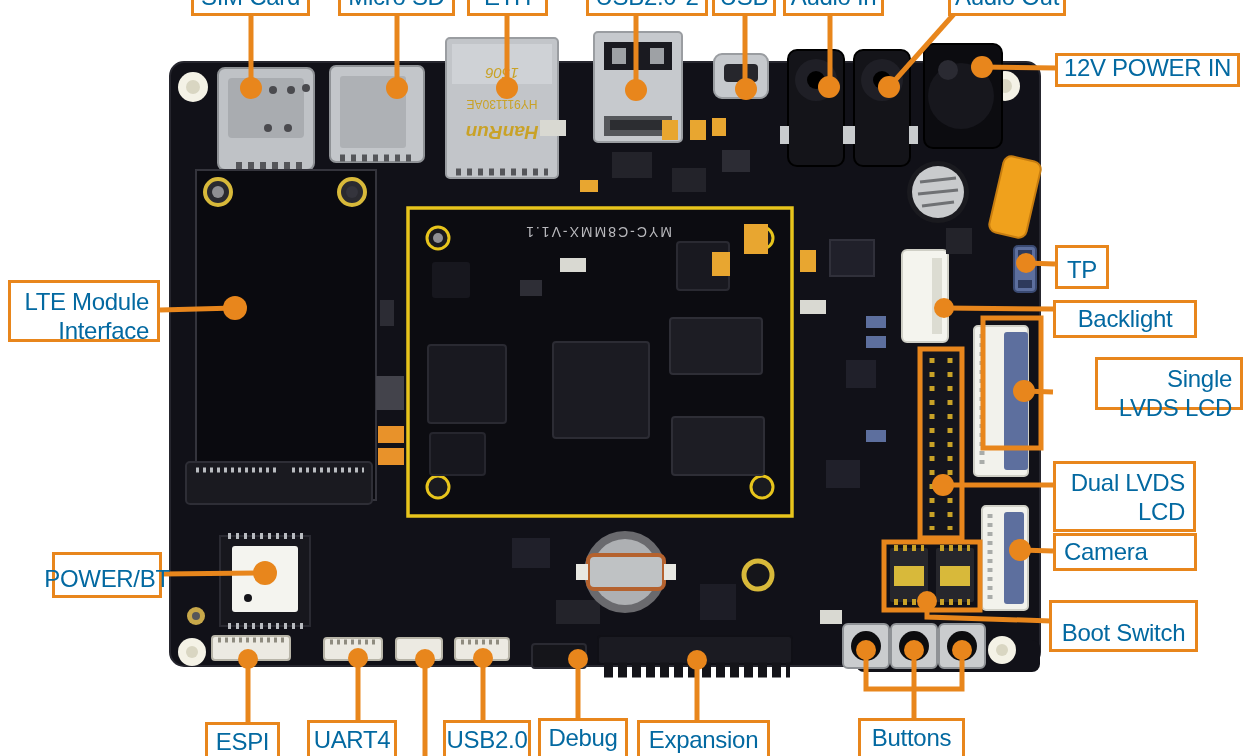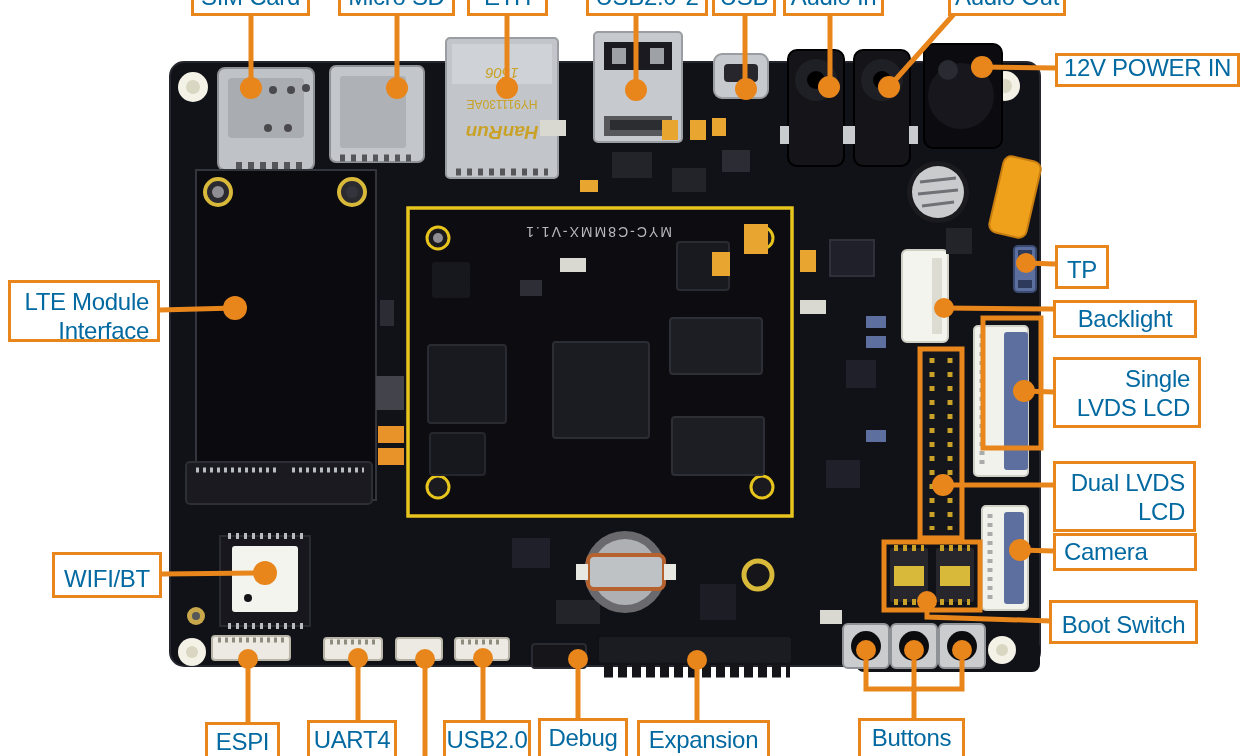--- a/index.html
+++ b/index.html
@@ -311,27 +311,27 @@
 <div class="callout" style="left:338px;top:-28px;width:117px;height:44px;">Micro SD</div>
 <div class="callout" style="left:467px;top:-28px;width:81px;height:44px;">ETH</div>
 <div class="callout" style="left:586px;top:-28px;width:122px;height:44px;">USB2.0*2</div>
 <div class="callout" style="left:712px;top:-28px;width:64px;height:44px;">USB</div>
 <div class="callout" style="left:783px;top:-28px;width:101px;height:44px;">Audio In</div>
 <div class="callout" style="left:948px;top:-28px;width:118px;height:44px;">Audio Out</div>
 
 <div class="callout" style="left:1055px;top:53px;width:185px;height:34px;">12V POWER IN</div>
 <div class="callout" style="left:1055px;top:245px;width:54px;height:44px;">TP</div>
 <div class="callout" style="left:1053px;top:290px;width:144px;height:38px;margin-top:10px;">Backlight</div>
-<div class="callout multi" style="left:1053px;top:357px;width:148px;height:71px;padding-left:7px;">Single LVDS LCD</div>
+<div class="callout multi" style="left:1095px;top:357px;width:148px;height:53px;padding-left:7px;">Single LVDS LCD</div>
 <div class="callout left-align" style="left:1053px;top:533px;width:144px;height:38px;">Camera</div>
 <div class="callout multi" style="left:1053px;top:461px;width:143px;height:71px;">Dual LVDS LCD</div>
-<div class="callout" style="left:1049px;top:600px;width:149px;height:44px;">Boot Switch</div>
+<div class="callout" style="left:1049px;top:600px;width:149px;height:52px;">Boot Switch</div>
 
 <div class="callout multi" style="left:8px;top:280px;width:152px;height:62px;">LTE Module Interface</div>
-<div class="callout" style="left:52px;top:552px;width:110px;height:46px;">WIFI/BT</div>
+<div class="callout" style="left:52px;top:552px;width:110px;height:46px;">POWER/BT</div>
 
 <div class="callout bottomcut" style="left:205px;top:722px;width:75px;height:44px;">ESPI</div>
 <div class="callout bottomcut" style="left:307px;top:720px;width:90px;height:46px;">UART4</div>
 <div class="callout bottomcut" style="left:443px;top:720px;width:88px;height:46px;">USB2.0</div>
 <div class="callout bottomcut" style="left:538px;top:718px;width:90px;height:48px;">Debug</div>
 <div class="callout bottomcut" style="left:637px;top:720px;width:133px;height:46px;">Expansion</div>
 <div class="callout bottomcut" style="left:858px;top:718px;width:107px;height:48px;">Buttons</div>
 
 </div>
 

